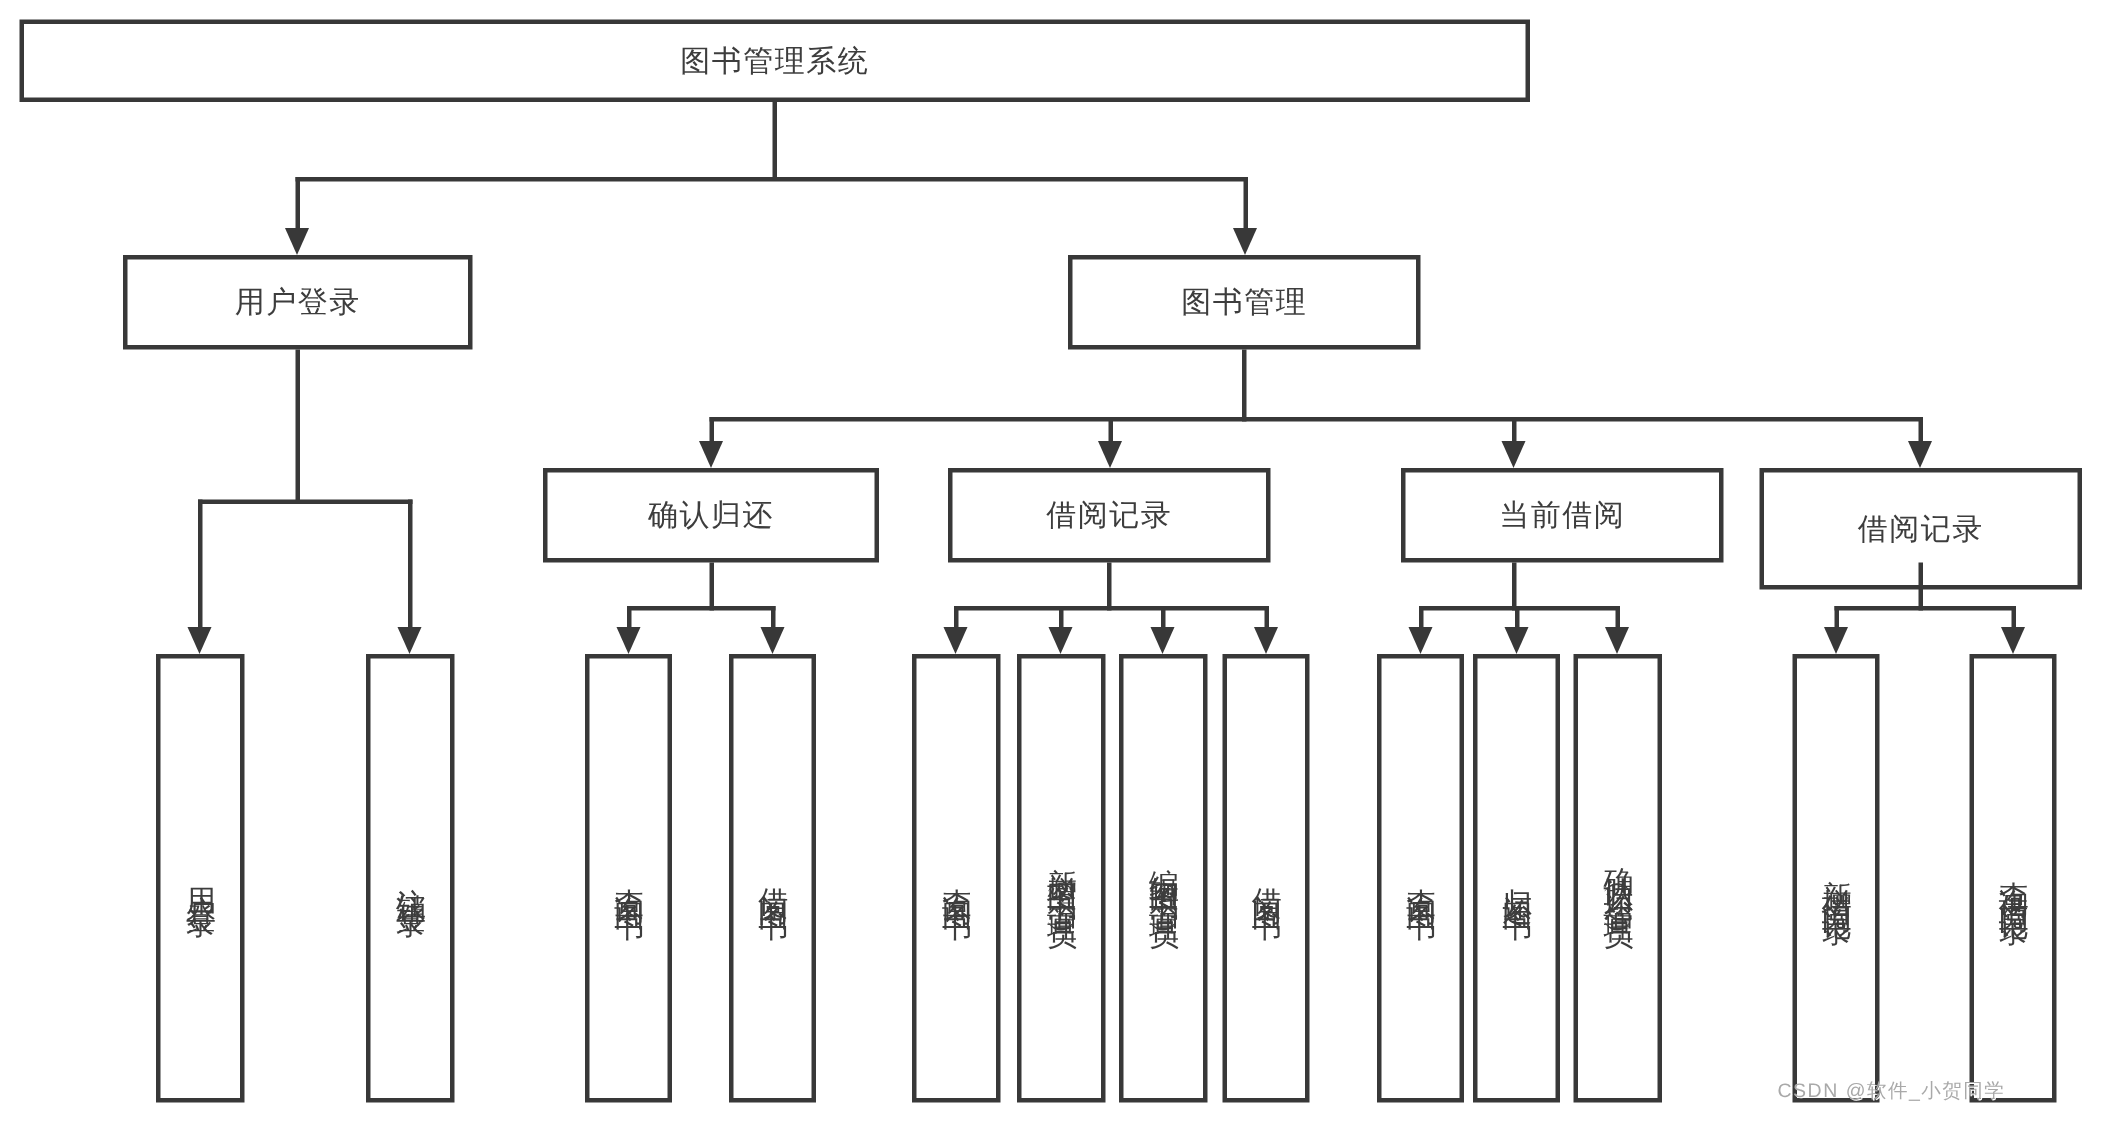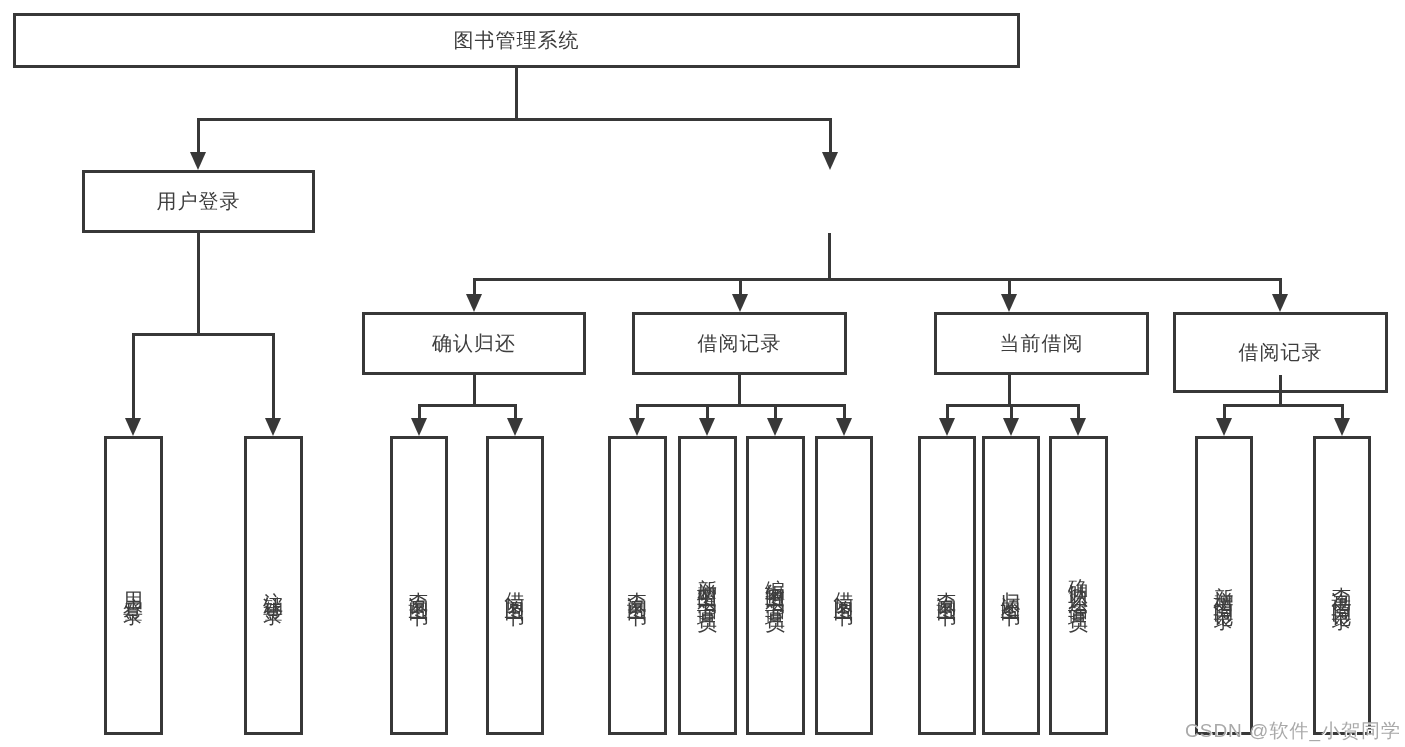--- a/index.html
+++ b/index.html
@@ -45,21 +45,21 @@
   .vline{width:3px;}
   .arr{
     position:absolute;width:0;height:0;
     border-left:8px solid transparent;
     border-right:8px solid transparent;
     border-top:18px solid var(--line);
   }
   #watermark{
     position:absolute;
     left:1185px;top:718px;
-    font-size:19px;
+    font-size:13px;
     color:#a9a9a9;
     text-shadow:1px 1px 0 #ffffff;
     letter-spacing:1px;
     white-space:nowrap;
   }
 </style>
 </head>
 <body>
 
 <div id="canvas">
@@ -67,20 +67,21 @@
   <div class="box" style="left:13px;top:13px;width:1007px;height:55px;">图书管理系统</div>
 
   <div class="vline" style="left:515px;top:68px;height:52px;"></div>
   <div class="hline" style="left:197px;top:118px;width:635px;"></div>
   <div class="vline" style="left:197px;top:118px;height:38px;"></div>
   <div class="arr" style="left:190px;top:152px;"></div>
   <div class="vline" style="left:829px;top:118px;height:38px;"></div>
   <div class="arr" style="left:822px;top:152px;"></div>
 
   <div class="box" style="left:82px;top:170px;width:233px;height:63px;">用户登录</div>
+  <div class="box" style="left:712px;top:170px;width:235px;height:63px;">图书管理</div>
 
   <div class="vline" style="left:197px;top:233px;height:103px;"></div>
   <div class="hline" style="left:132px;top:333px;width:143px;"></div>
   <div class="vline" style="left:132px;top:333px;height:89px;"></div>
   <div class="arr" style="left:125px;top:418px;"></div>
   <div class="vline" style="left:272px;top:333px;height:89px;"></div>
   <div class="arr" style="left:265px;top:418px;"></div>
 
   <div class="vline" style="left:828px;top:233px;height:48px;"></div>
   <div class="hline" style="left:473px;top:278px;width:809px;"></div>

